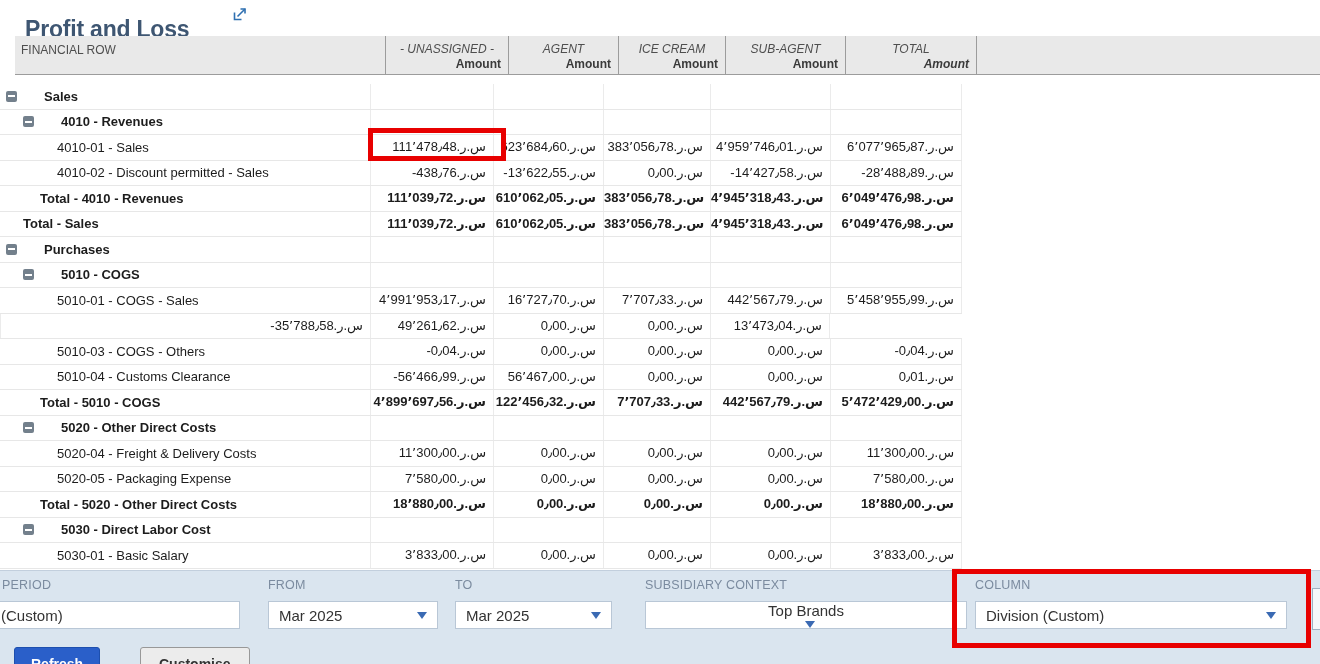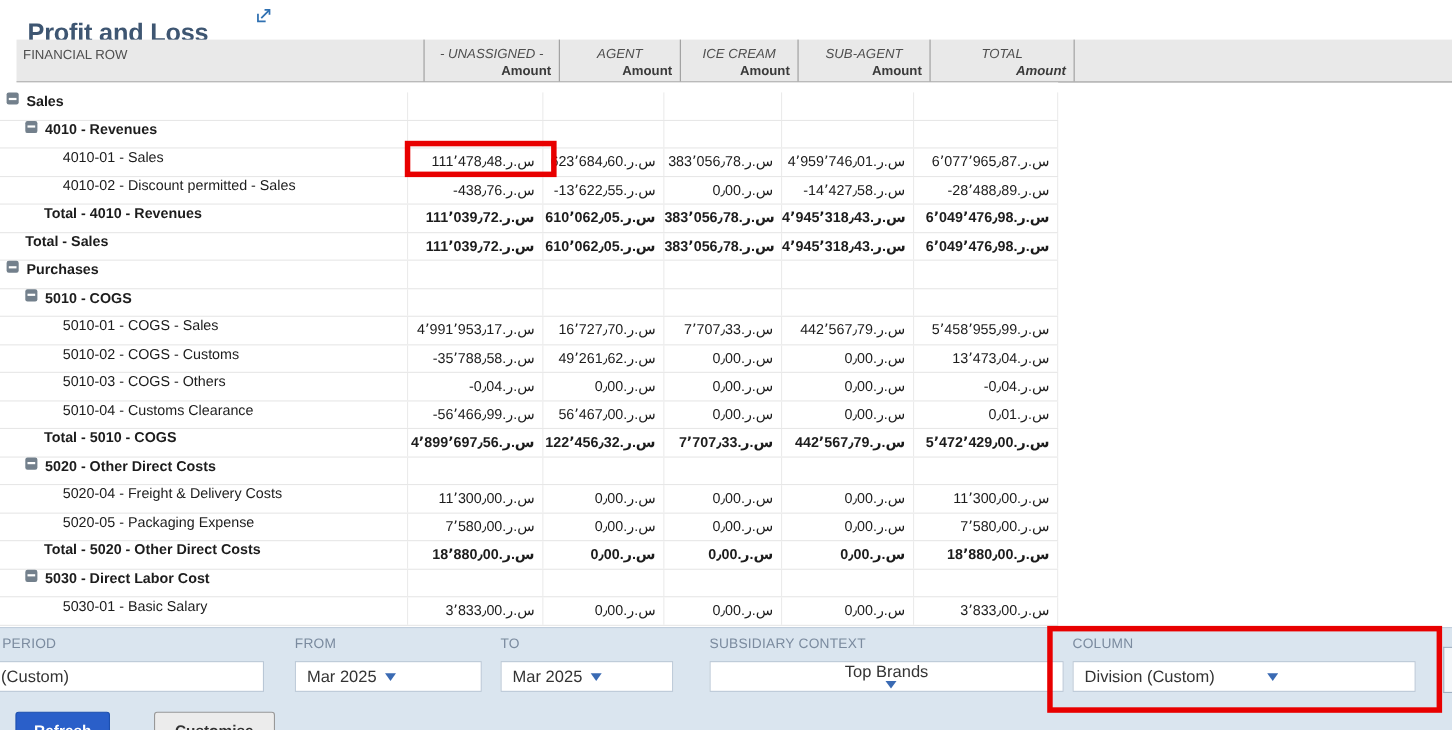--- a/index.html
+++ b/index.html
@@ -21,21 +21,21 @@
   .th-financial { font-size:12px; color:#4e4e4e; padding:7px 0 0 6px; }
   .th-col { border-left:1px solid #9c9c9c; display:flex; flex-direction:column; padding-top:6px; }
   .th-col.last { border-right:1px solid #9c9c9c; }
   .th-name { font-size:12px; color:#4e4e4e; text-align:center; white-space:nowrap;font-style:italic; }
   .th-sub { font-size:12px; color:#3a3a3a; font-weight:bold; text-align:right; padding-right:7px; margin-top:1px; }
   .th-col.italic .th-name, .th-col.italic .th-sub { font-style:italic; }
 
   
   .tbody { position:absolute; top:75px; left:0; width:962px; padding-top:9px; background:#fff; }
   .trow { height:25.5px; border-bottom:1px solid #e7e7e7; }
-  .label-cell { display:flex; align-items:flex-start; height:100%; font-size:13px; color:#1c1c1c; white-space:nowrap; }
+  .label-cell { display:flex; align-items:center; height:100%; font-size:13px; color:#1c1c1c; white-space:nowrap;gap:20px; }
   .trow.group .label-cell, .trow.total .label-cell { font-weight:bold; }
   .ind0 .label-cell { padding-left:6px; }
   .ind1 .label-cell { padding-left:23px; }
   .ind2 .label-cell { padding-left:40px; }
   .ind3 .label-cell { padding-left:57px; }
   .amt { height:100%; line-height:24.5px; font-size:13px; color:#1c1c1c; text-align:right; padding-right:7px;
          border-left:1px solid #ebebeb; white-space:nowrap; direction:ltr; unicode-bidi:bidi-override; }
   .amt.last { border-right:1px solid #ebebeb; }
   .trow.total .amt { font-weight:bold; }
   .amt[data-interactable="true"] { cursor:pointer; }
@@ -43,21 +43,21 @@
                    position:relative; flex:0 0 auto; cursor:pointer; }
   .collapse-icon::after { content:""; position:absolute; left:2px; top:4.5px; width:7px; height:2px; background:#fff; }
 
   
   .footerbar { position:absolute; left:0; top:570px; width:1320px; height:94px;
                background:var(--footer_bar,#dae5ef); border-top:1px solid #c2cfdd; }
   .fgroup { position:absolute; top:7px; }
   .flabel { font-size:12.5px; color:#7b8b9f; margin-bottom:9px; letter-spacing:.2px; white-space:nowrap; }
   .fcontrol { height:28px; background:#fff; border:1px solid #b9c7d6; display:flex; align-items:center;
               font-size:15px; color:#333; }
-  .fselect { justify-content:flex-start; padding:0 10px 0 10px; cursor:pointer; }
+  .fselect { justify-content:space-between; padding:0 10px 0 10px; cursor:pointer; }
   .fselect span { white-space:nowrap; }
   input.ftext { height:28px; background:#fff; border:1px solid #b9c7d6; font-size:15px; color:#333;
                 padding:0 8px; font-family:inherit; }
   .dd-arrow { width:0; height:0; border-left:5.5px solid transparent; border-right:5.5px solid transparent;
               border-top:7px solid var(--dropdown_arrow,#3a6ab3); flex:0 0 auto; margin-left:8px; }
   .g-period { left:0; }
   .g-period .flabel { padding-left:2px; }
   .g-period input { width:248px; margin-left:-8px; }
   .g-from { left:268px; }  .g-from .fselect { width:170px; }
   .g-to { left:455px; }    .g-to .fselect { width:157px; }
@@ -209,23 +209,20 @@
         <div class="label-cell" data-interactable="false">
           <span data-interactable="false">5010-01 - COGS - Sales</span>
         </div>
         <div class="amt" data-interactable="true">4٬991٬953٫17.ر.س</div>
         <div class="amt" data-interactable="true">16٬727٫70.ر.س</div>
         <div class="amt" data-interactable="true">7٬707٫33.ر.س</div>
         <div class="amt" data-interactable="true">442٬567٫79.ر.س</div>
         <div class="amt last" data-interactable="true">5٬458٬955٫99.ر.س</div>
       </div>
       <div class="trow cols detail ind3" data-interactable="false">
-        <div class="label-cell" data-interactable="false">
-          <span data-interactable="false">5010-02 - COGS - Customs</span>
-        </div>
         <div class="amt" data-interactable="true">-35٬788٫58.ر.س</div>
         <div class="amt" data-interactable="true">49٬261٫62.ر.س</div>
         <div class="amt" data-interactable="true">0٫00.ر.س</div>
         <div class="amt" data-interactable="true">0٫00.ر.س</div>
         <div class="amt last" data-interactable="true">13٬473٫04.ر.س</div>
       </div>
       <div class="trow cols detail ind3" data-interactable="false">
         <div class="label-cell" data-interactable="false">
           <span data-interactable="false">5010-03 - COGS - Others</span>
         </div>

